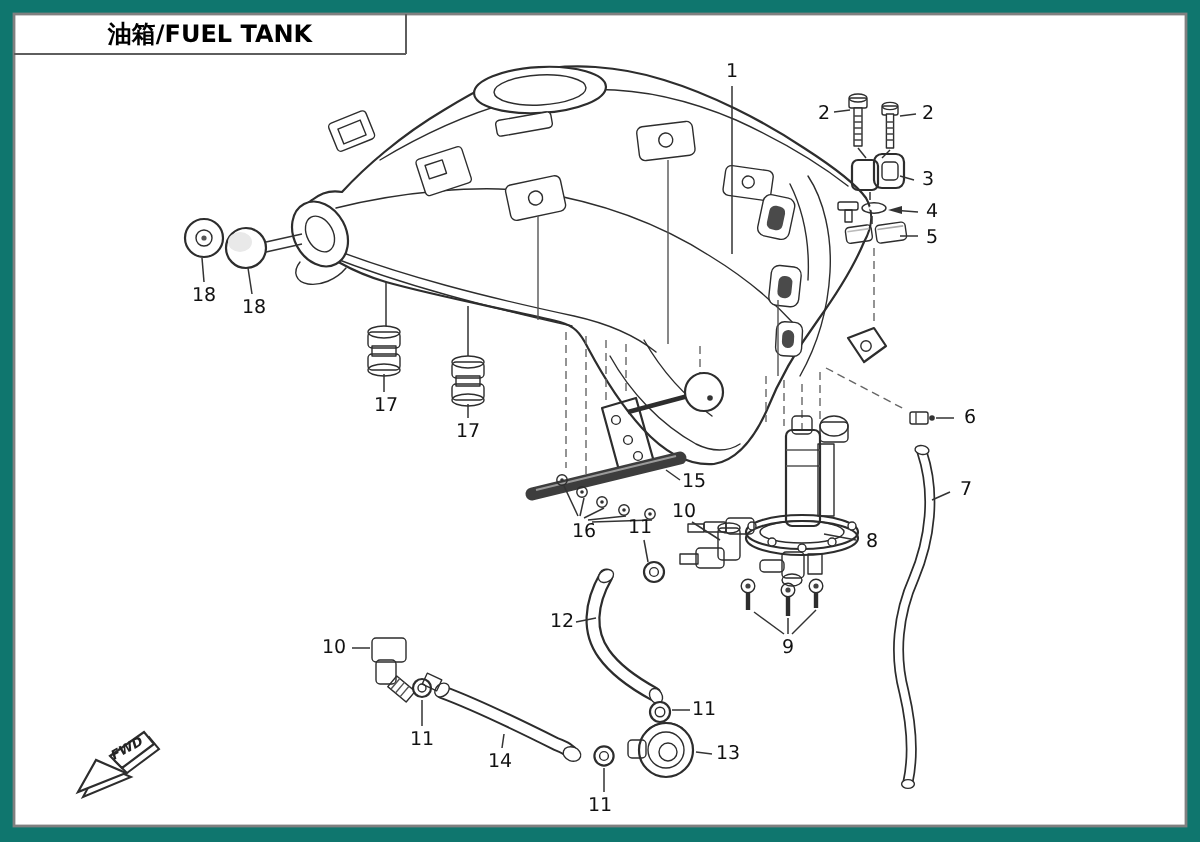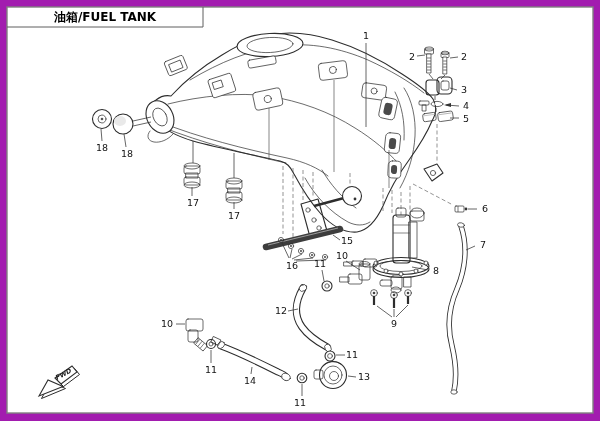--- a/index.html
+++ b/index.html
@@ -1,16 +1,16 @@
 <!DOCTYPE html>
 <html><head>
 <meta charset="utf-8">
 <style>
   html,body{margin:0;padding:0;background:#ffffff;}
-  .sheet{position:relative;width:600px;height:421px;background:#a21caf;
+  .sheet{position:relative;width:600px;height:421px;background:#0f766e;
          font-family:"DejaVu Sans",sans-serif;overflow:hidden;}
   svg{position:absolute;left:0;top:0;}
   .art{fill:none;stroke:#2d2d2d;stroke-width:1.1;stroke-linejoin:round;stroke-linecap:round;}
   .thin{stroke-width:0.7;}
   .fillw{fill:#ffffff;}
   .leader{stroke:#333;stroke-width:0.75;fill:none;}
   .dash{stroke:#666;stroke-width:0.7;fill:none;stroke-dasharray:4 2.5;}
   .callout{font-size:9.5px;fill:#111;text-anchor:middle;dominant-baseline:middle;
            font-family:"DejaVu Sans",sans-serif;}
   .title-text{font-size:12px;font-weight:bold;fill:#000;text-anchor:middle;

